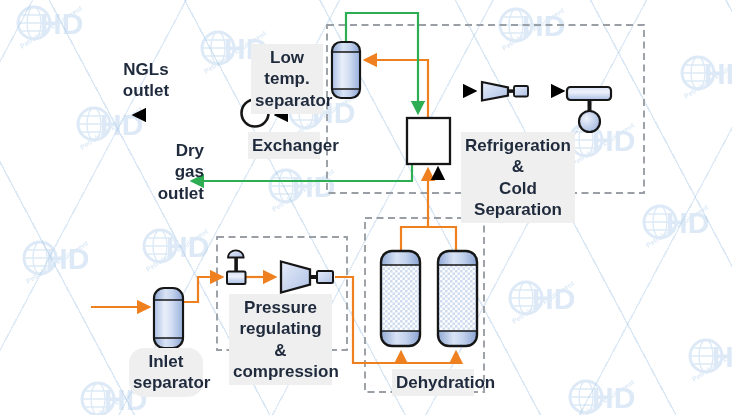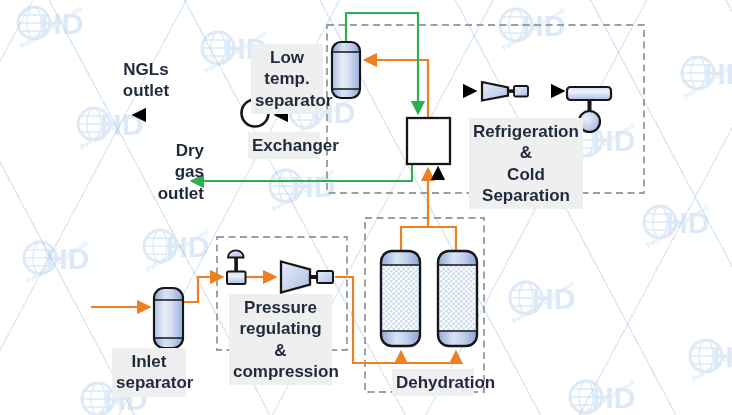--- a/index.html
+++ b/index.html
@@ -196,29 +196,29 @@
       <circle cx="589.5" cy="121.5" r="10.5" fill="url(#sphereGrad)" class="eq" stroke-width="2.2"></circle>
     </g>
 
     <g>
       <rect x="541.4" y="164" width="3.6" height="16" fill="var(--c-eq)"></rect>
       <path d="M533.8,165.5 A8.6,7.4 0 0 1 551,165.5 Z" fill="url(#compGrad)" class="eq" stroke-width="1.8"></path>
       <rect x="534" y="179" width="18.5" height="12" rx="1.5" fill="url(#condGrad)" class="eq" stroke-width="2"></rect>
     </g>
   </svg>
 
-  <div class="lbl bg" style="left:112px;top:348px;width:66px;">Inlet
+  <div class="lbl bg" style="left:129px;top:348px;width:66px;border-radius:15px;">Inlet
 separator</div>
   <div class="lbl bg" style="left:392px;top:369px;width:74px;">Dehydration</div>
   <div class="lbl bg" style="left:229px;top:294px;width:95px;">Pressure
 regulating &amp;
 compression</div>
   <div class="lbl bg" style="left:251px;top:44px;width:64px;">Low temp.
 separator</div>
   <div class="lbl bg" style="left:248px;top:132px;width:64px;text-align:center;">Exchanger</div>
-  <div class="lbl bg" style="left:461px;top:118px;width:106px;margin-left:8px;">Refrigeration &amp;
+  <div class="lbl bg" style="left:461px;top:132px;width:106px;">Refrigeration &amp;
 Cold Separation</div>
   <div class="lbl" style="left:122px;top:59px;width:48px;">NGLs
 outlet</div>
   <div class="lbl" style="left:150px;top:140px;width:54px;text-align:right;">Dry gas
 outlet</div>
 
 </div>
 
 </body></html>

